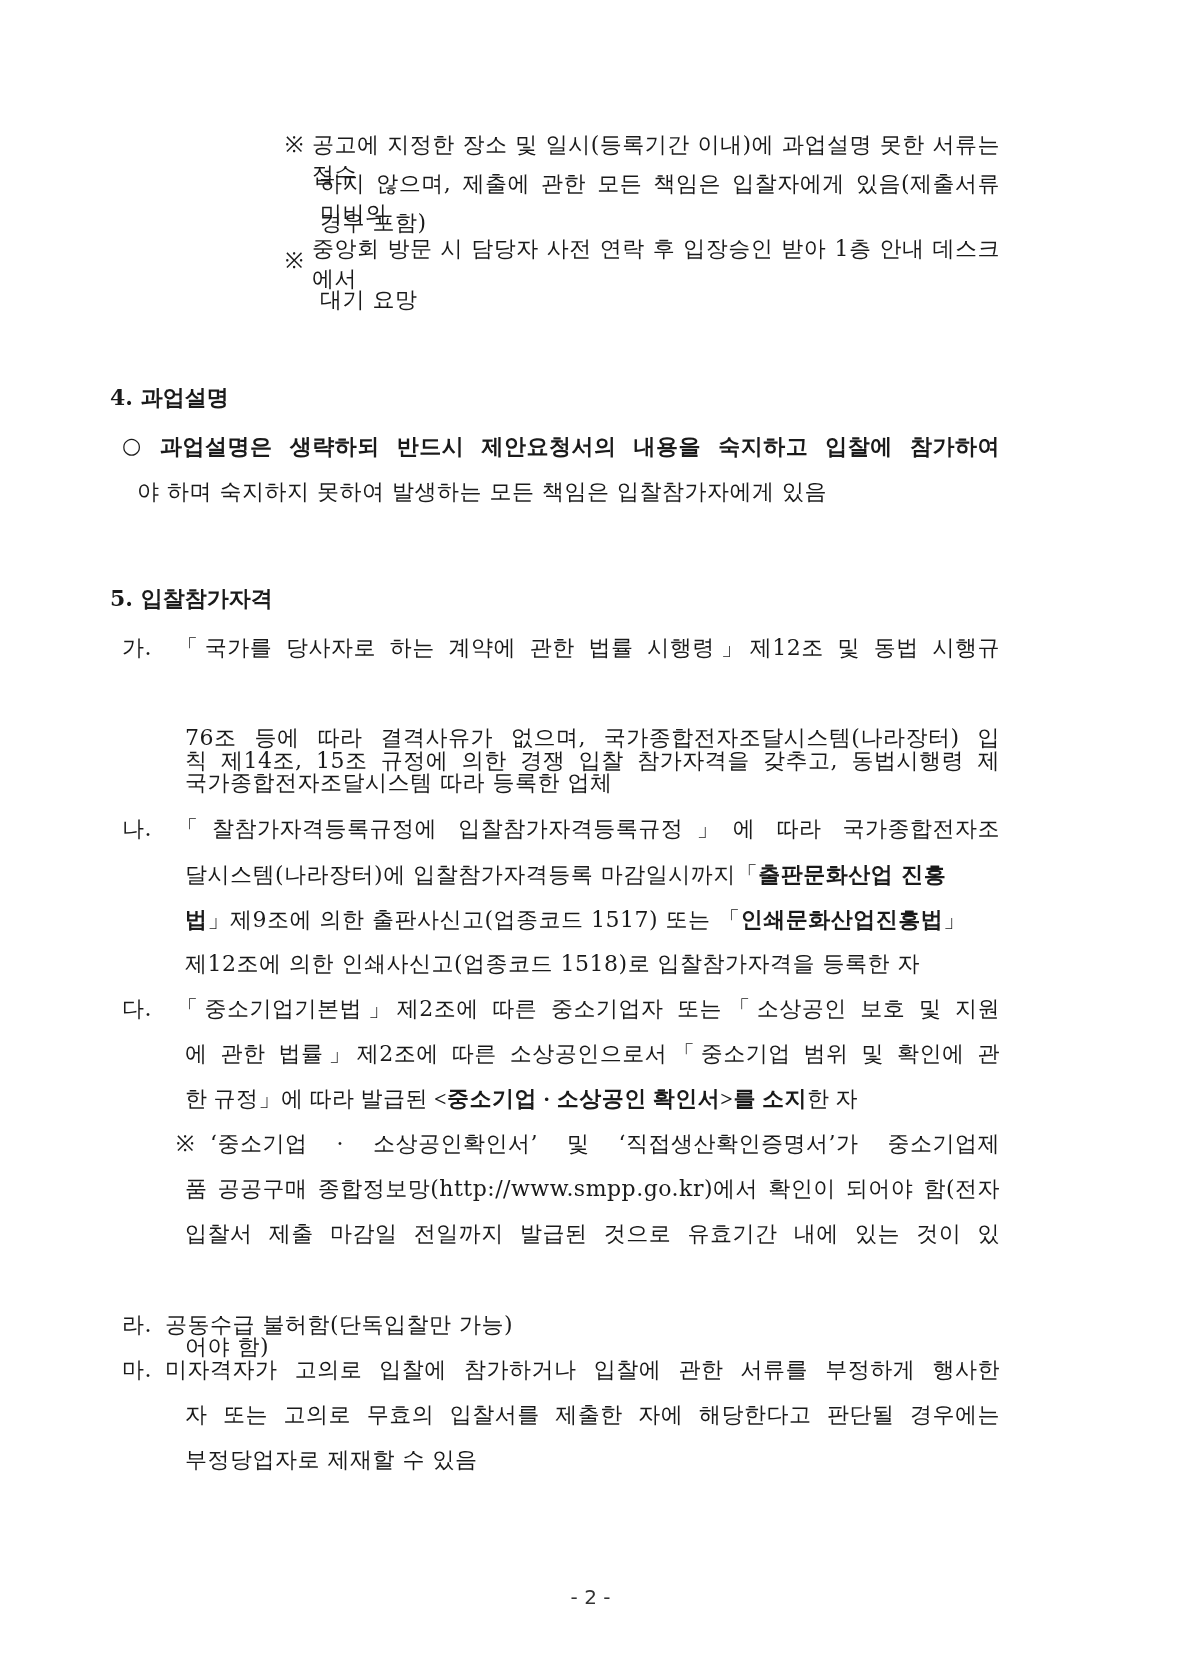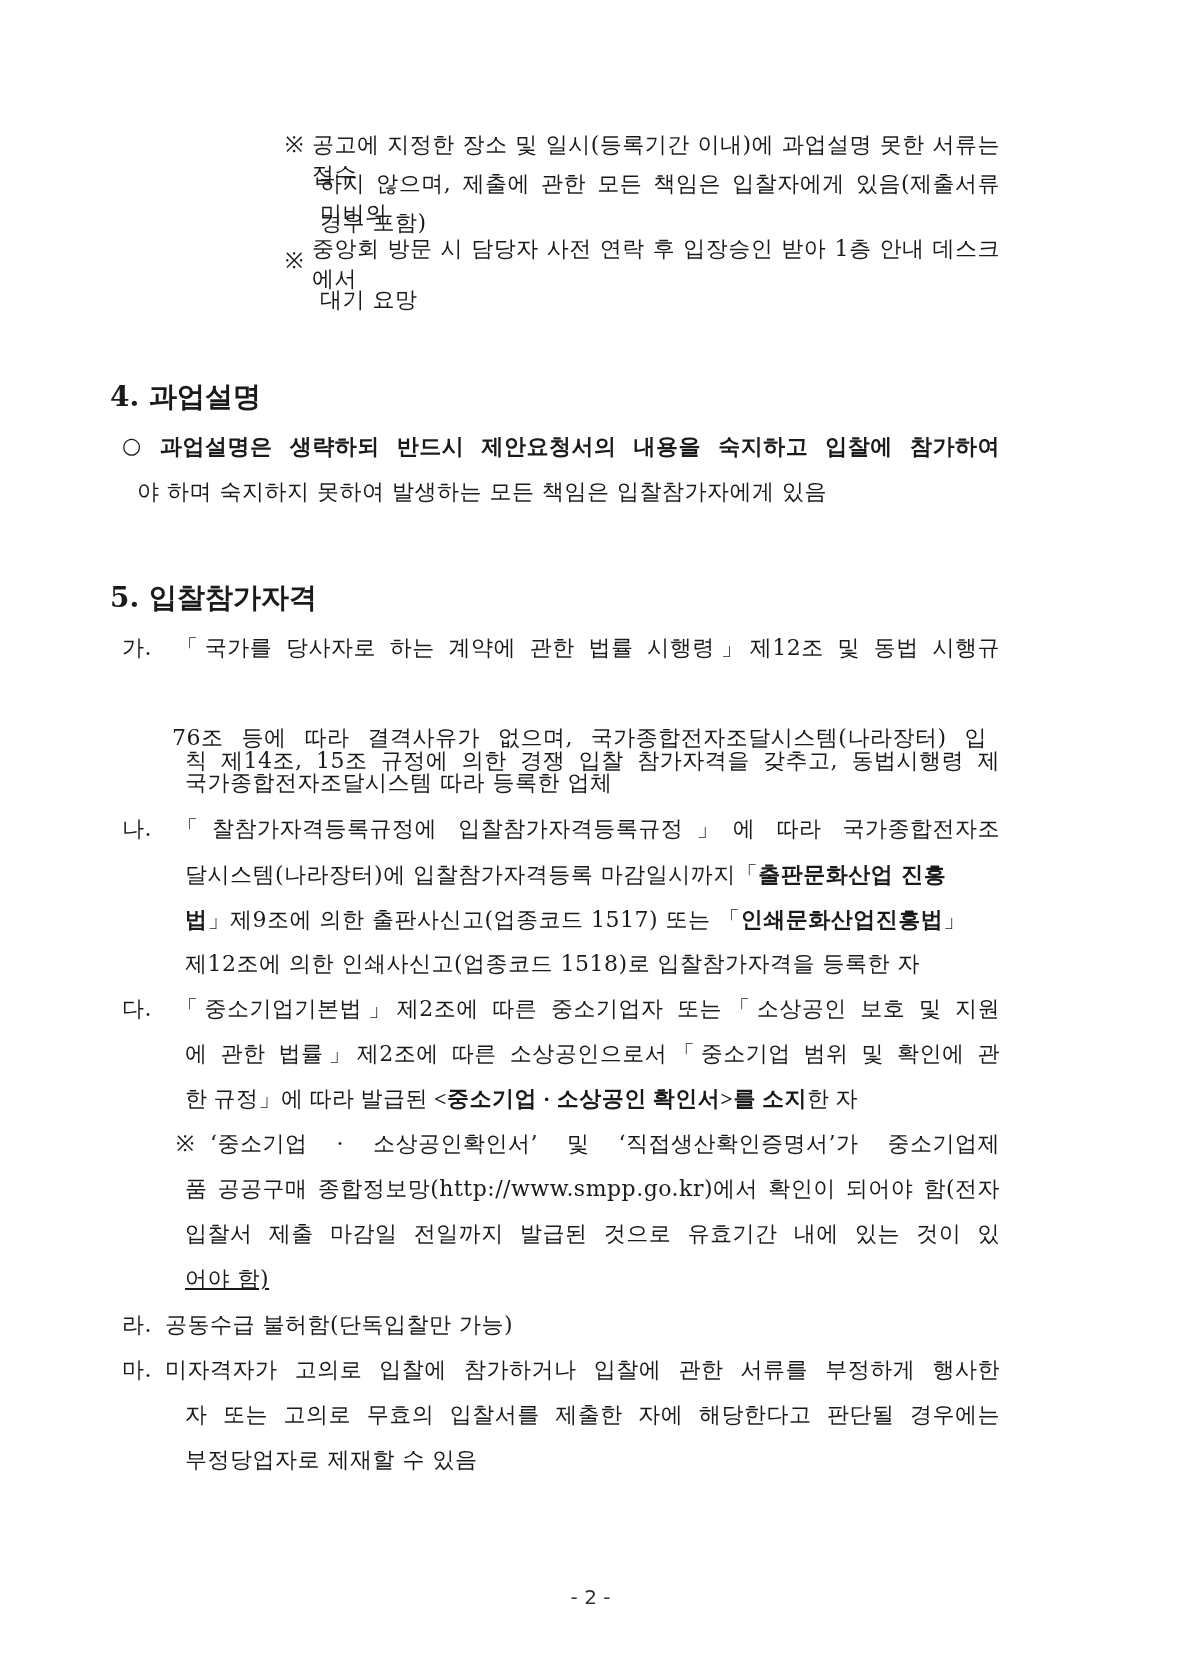--- a/index.html
+++ b/index.html
@@ -15,21 +15,21 @@
     white-space: nowrap;
     letter-spacing: 0.5px;
   }
   .justify {
     text-align: justify;
     text-align-last: justify;
     white-space: normal;
   }
   .heading {
     position: absolute;
-    font-size: 28px;
+    font-size: 22px;
     font-weight: bold;
     line-height: 30px;
     font-family: "DejaVu Serif", serif;
   }
   .b { font-weight: bold; }
   .page-num {
     position: absolute;
     left: 0; width: 1181px; text-align: center;
     top: 1583px; font-size: 20px; line-height: 28px;
     font-family: "DejaVu Sans", sans-serif; color: #333;
@@ -56,21 +56,21 @@
   <span class="line justify" style="left:160px; top:431px; width:840px;font-weight:bold;">과업설명은 생략하되 반드시 제안요청서의 내용을 숙지하고 입찰에 참가하여</span>
   <span class="line" style="left:137px; top:477px;">야 하며 숙지하지 못하여 발생하는 모든 책임은 입찰참가자에게 있음</span>
 </div>
 
 <div class="heading" style="left:110px; top:583px;">5. 입찰참가자격</div>
 
 <div>
   <span class="line" style="left:122px; top:633px;">가.</span>
   <span class="line justify" style="left:176px; top:633px; width:824px;">「국가를 당사자로 하는 계약에 관한 법률 시행령」제12조 및 동법 시행규</span>
   <span class="line justify" style="left:185px; top:702px; width:815px;margin-top:44px;">칙 제14조, 15조 규정에 의한 경쟁 입찰 참가자격을 갖추고, 동법시행령 제</span>
-  <span class="line justify" style="left:172px; top:723px; width:815px;">76조 등에 따라 결격사유가 없으며, 국가종합전자조달시스템(나라장터) 입</span>
+  <span class="line justify" style="left:185px; top:723px; width:815px;">76조 등에 따라 결격사유가 없으며, 국가종합전자조달시스템(나라장터) 입</span>
   <span class="line" style="left:185px; top:768px;">국가종합전자조달시스템 따라 등록한 업체</span>
 </div>
 
 <div>
   <span class="line" style="left:122px; top:814px;">나.</span>
   <span class="line justify" style="left:176px; top:814px; width:824px;">「찰참가자격등록규정에 입찰참가자격등록규정」에 따라 국가종합전자조</span>
   <span class="line" style="left:185px; top:859px;">
     <span>달시스템(나라장터)에 입찰참가자격등록 마감일시까지「</span><span class="b">출판문화산업 진흥</span>
   </span>
   <span class="line" style="left:185px; top:904px;">
@@ -83,21 +83,21 @@
   <span class="line" style="left:122px; top:994px;">다.</span>
   <span class="line justify" style="left:176px; top:994px; width:824px;">「중소기업기본법」제2조에 따른 중소기업자 또는「소상공인 보호 및 지원</span>
   <span class="line justify" style="left:185px; top:1039px; width:815px;">에 관한 법률」제2조에 따른 소상공인으로서「중소기업 범위 및 확인에 관</span>
   <span class="line" style="left:185px; top:1084px;font-family:Liberation Serif, serif;">
     <span>한 규정」에 따라 발급된 </span><span class="b">&lt;중소기업 · 소상공인 확인서&gt;를 소지</span><span>한 자</span>
   </span>
   <span class="line" style="left:176px; top:1129px;">※</span>
   <span class="line justify" style="left:210px; top:1129px; width:790px;">‘중소기업 · 소상공인확인서’ 및 ‘직접생산확인증명서’가 중소기업제</span>
   <span class="line justify" style="left:185px; top:1174px; width:815px;">품 공공구매 종합정보망(http://www.smpp.go.kr)에서 확인이 되어야 함(전자</span>
   <span class="line justify" style="left:185px; top:1219px; width:815px;">입찰서 제출 마감일 전일까지 발급된 것으로 유효기간 내에 있는 것이 있</span>
-  <span class="line" style="left:185px; top:1264px;text-decoration:underline;">어야 함)</span>
+  <span class="line" style="left:185px; top:1332px;">어야 함)</span>
 </div>
 
 <div>
   <span class="line" style="left:122px; top:1310px;">라.</span>
   <span class="line" style="left:165px; top:1310px;">공동수급 불허함(단독입찰만 가능)</span>
 </div>
 
 <div>
   <span class="line" style="left:122px; top:1355px;">마.</span>
   <span class="line justify" style="left:165px; top:1355px; width:835px;">미자격자가 고의로 입찰에 참가하거나 입찰에 관한 서류를 부정하게 행사한</span>

